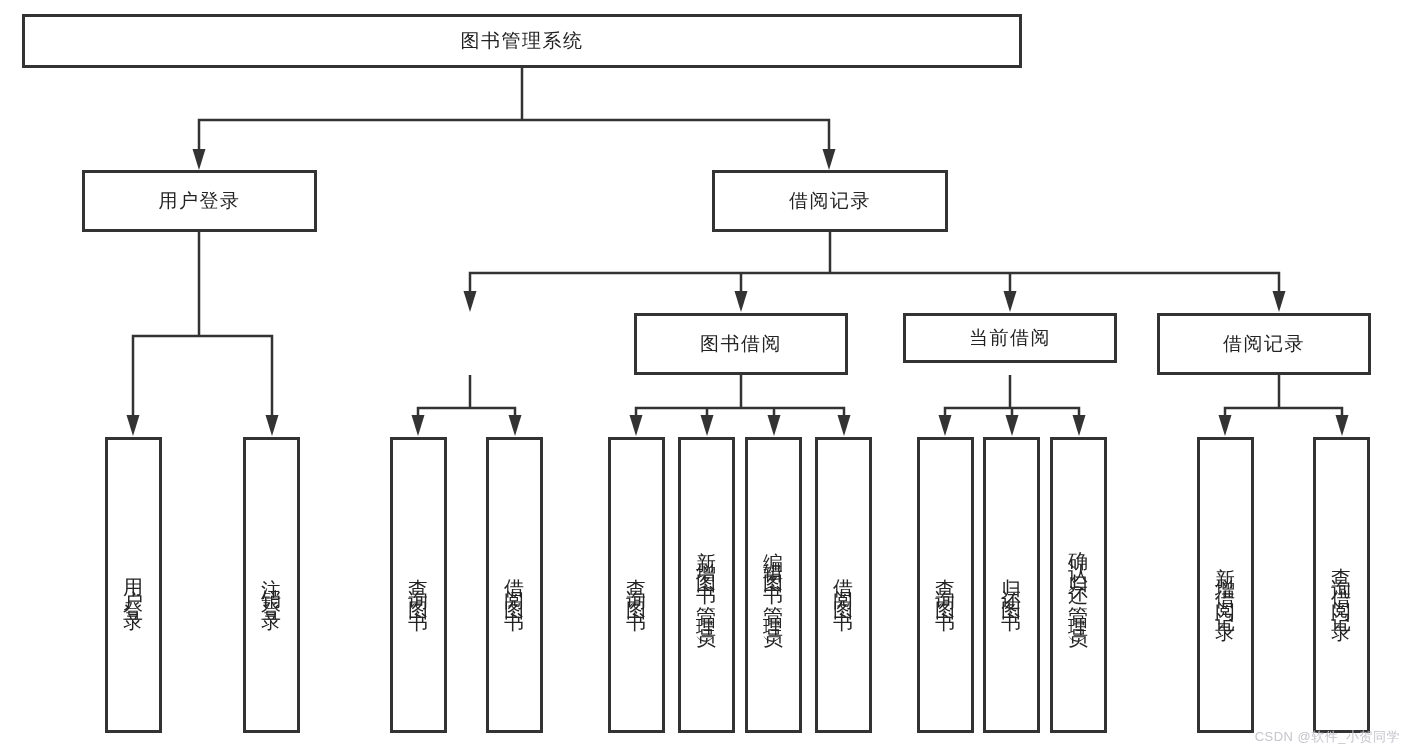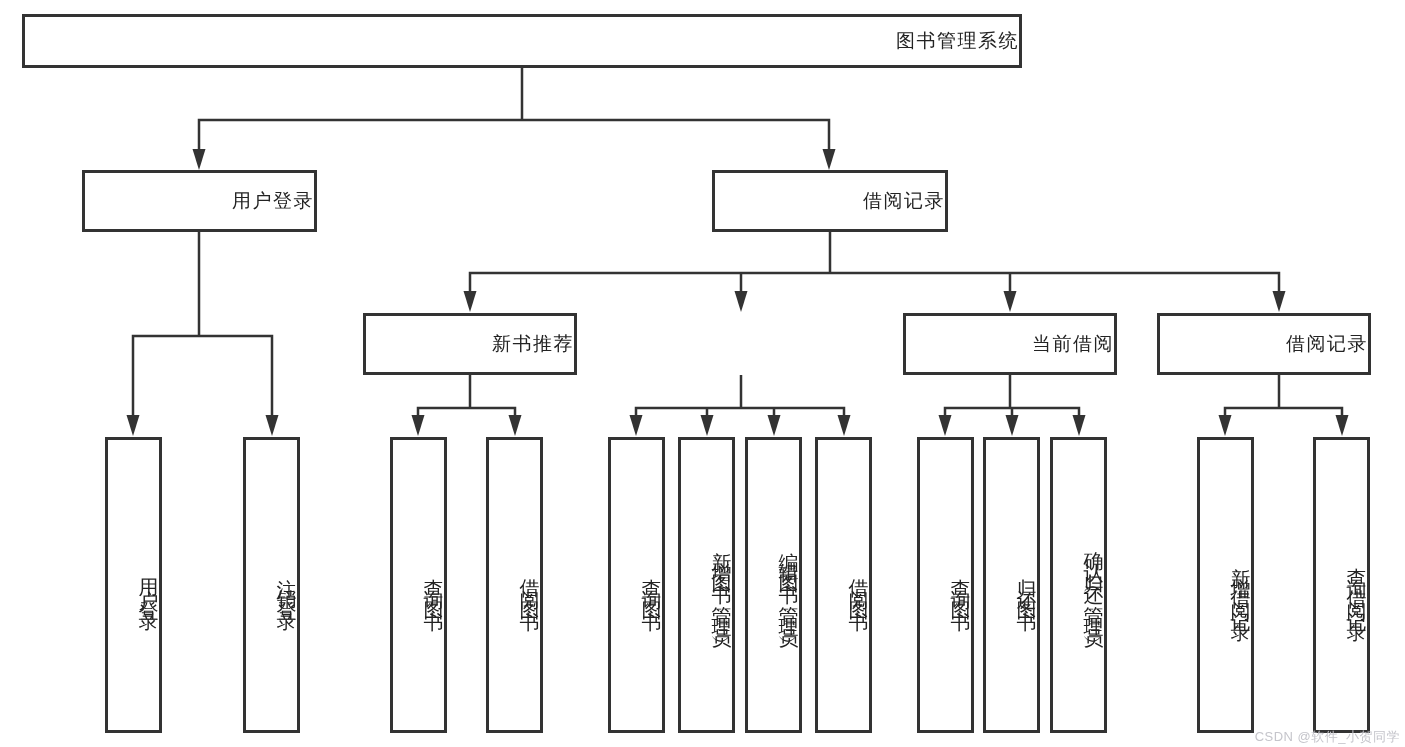--- a/index.html
+++ b/index.html
@@ -6,21 +6,21 @@
   #stage {
     position:relative; width:1405px; height:747px; overflow:hidden;
     background:#ffffff;
     font-family:"Liberation Sans","DejaVu Sans",sans-serif;
     color:#232323;
   }
   #connectors { position:absolute; left:0; top:0; width:1405px; height:747px; }
   .node {
     position:absolute; box-sizing:border-box;
     background:#ffffff; border:3px solid #333333;
-    display:flex; align-items:center; justify-content:flex-end;
+    display:flex; align-items:center; justify-content:center;
     z-index:2;
   }
   .node.h .lbl { font-size:19px; letter-spacing:1.5px; white-space:nowrap; }
   .node.v { width:57px; height:296px; }
   .node.v .vlbl {
     writing-mode:vertical-lr; text-orientation:mixed;
     font-size:20px; letter-spacing:11px; line-height:1;
   }
   .watermark {
     position:absolute; right:5px; bottom:1px; z-index:5;
@@ -83,24 +83,24 @@
     <span class="lbl">图书管理系统</span>
   </div>
 
   <div class="node h" style="left:82px;top:170px;width:235px;height:62px">
     <span class="lbl">用户登录</span>
   </div>
   <div class="node h" style="left:712px;top:170px;width:236px;height:62px">
     <span class="lbl">借阅记录</span>
   </div>
 
-  <div class="node h" style="left:363px;top:313px;width:214px;height:62px">
-    <span class="lbl">新书推荐</span>
+  <div class="node h" style="left:634px;top:313px;width:214px;height:62px">
+    <span class="lbl">图书借阅</span>
   </div>
-  <div class="node h" style="left:903px;top:313px;width:214px;height:62px">
+  <div class="node h" style="left:903px;top:313px;width:214px;height:50px">
     <span class="lbl">当前借阅</span>
   </div>
   <div class="node h" style="left:1157px;top:313px;width:214px;height:62px">
     <span class="lbl">借阅记录</span>
   </div>
 
   <div class="node v" style="left:105px;top:437px">
     <span class="vlbl">用户登录</span>
   </div>
   <div class="node v" style="left:243px;top:437px">

